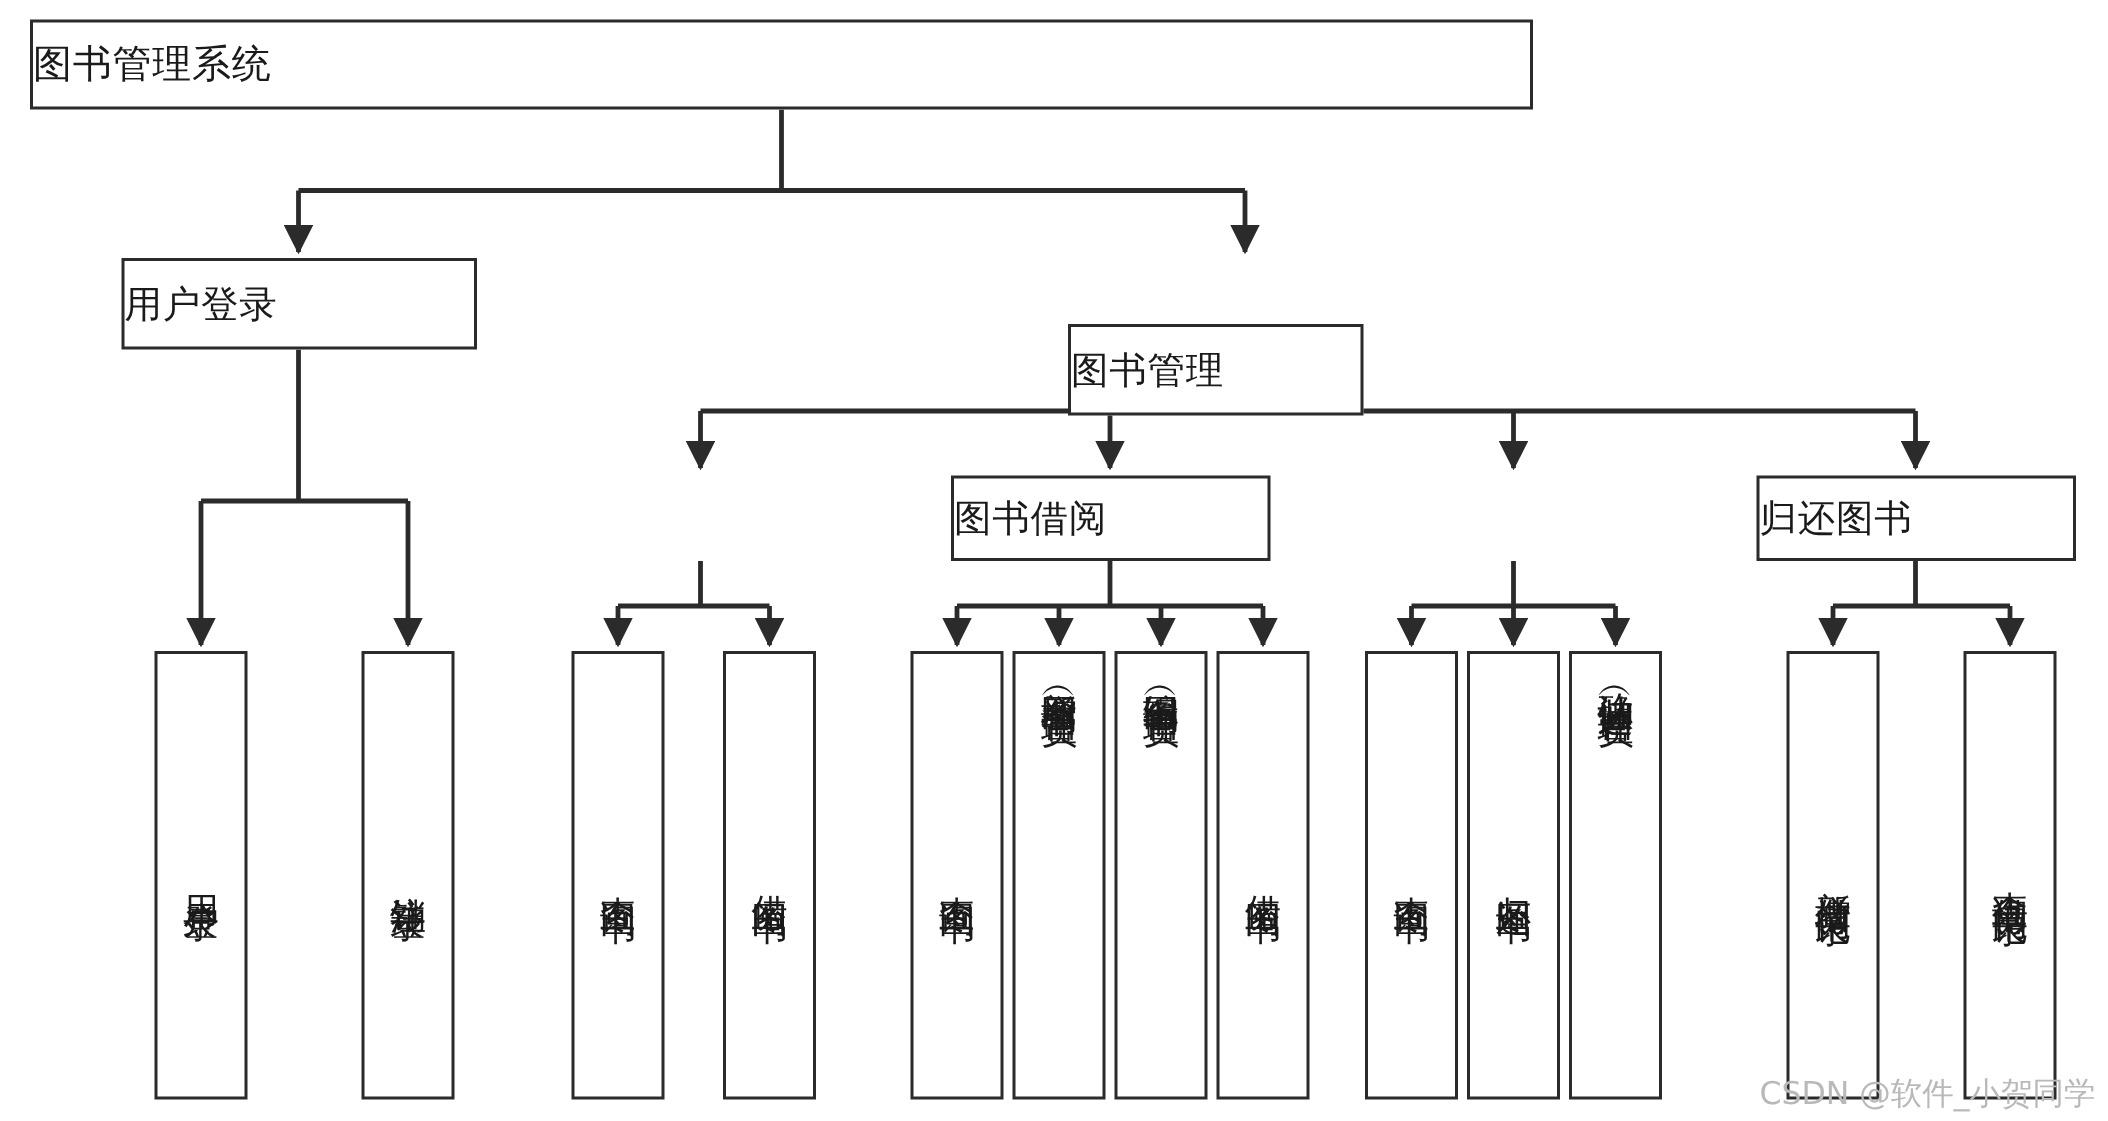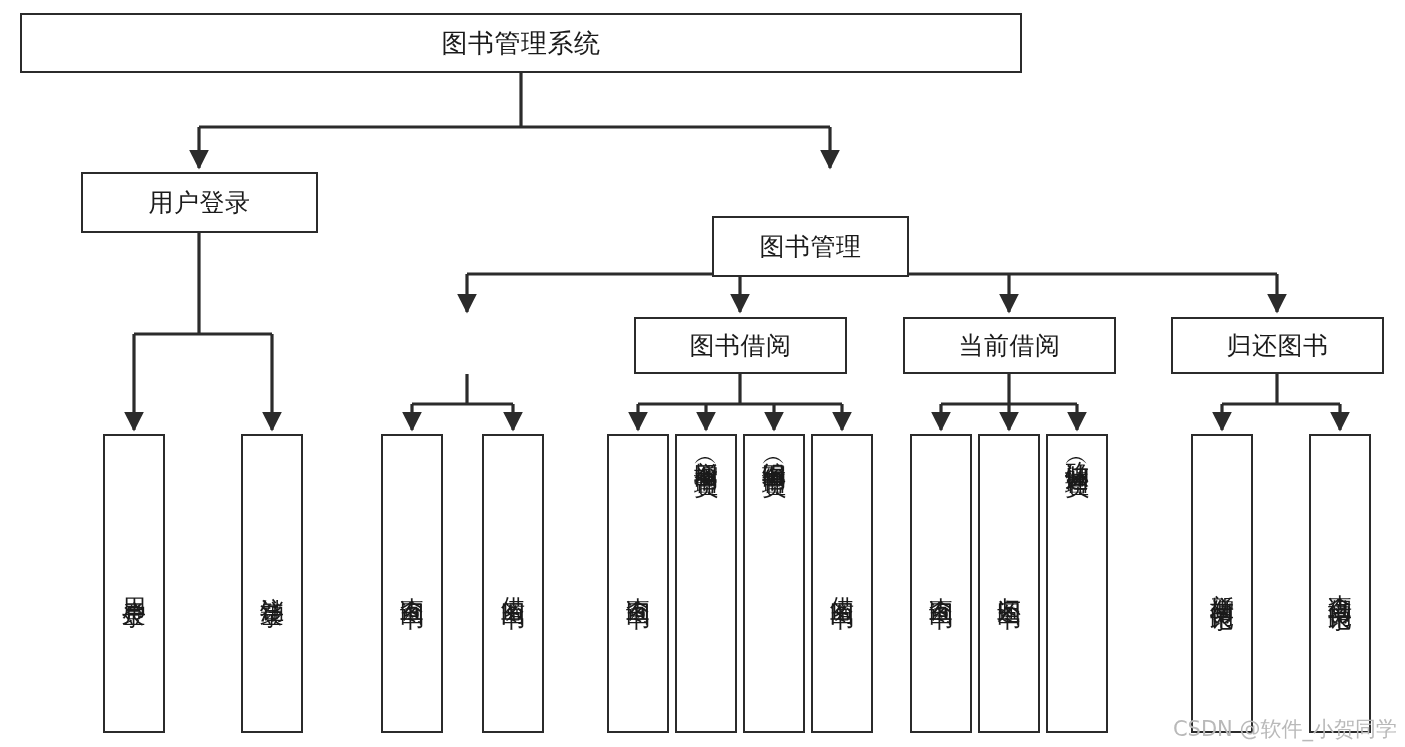--- a/index.html
+++ b/index.html
@@ -25,21 +25,20 @@
     width: 1405px;
     height: 747px;
   }
   .node {
     position: absolute;
     box-sizing: border-box;
     background: #ffffff;
     border: 2.5px solid #2b2b2b;
     display: flex;
     align-items: center;
-    justify-content: center;
     z-index: 2;
   }
   .node-label {
     color: #1a1a1a;
     line-height: 1.08;
     text-align: center;
     white-space: pre;
   }
   
   .node.horiz .node-label {
@@ -143,23 +142,20 @@
   <div class="node horiz" style="left:81px; top:172px; width:237px; height:61px;">
     <span class="node-label">用户登录</span>
   </div>
   <div class="node horiz" style="left:712px; top:172px; width:197px; height:61px;margin-top:44px;">
     <span class="node-label">图书管理</span>
   </div>
 
   <div class="node horiz" style="left:634px; top:317px; width:213px; height:57px;">
     <span class="node-label">图书借阅</span>
   </div>
-  <div class="node horiz" style="left:903px; top:317px; width:213px; height:57px;">
-    <span class="node-label">当前借阅</span>
-  </div>
   <div class="node horiz" style="left:1171px; top:317px; width:213px; height:57px;">
     <span class="node-label">归还图书</span>
   </div>
 
   <div class="node vert centered" style="left:103px; top:434px; width:62px; height:299px;">
     <span class="node-label">用户登录</span>
   </div>
   <div class="node vert centered" style="left:241px; top:434px; width:62px; height:299px;">
     <span class="node-label">注销登录</span>
   </div>

